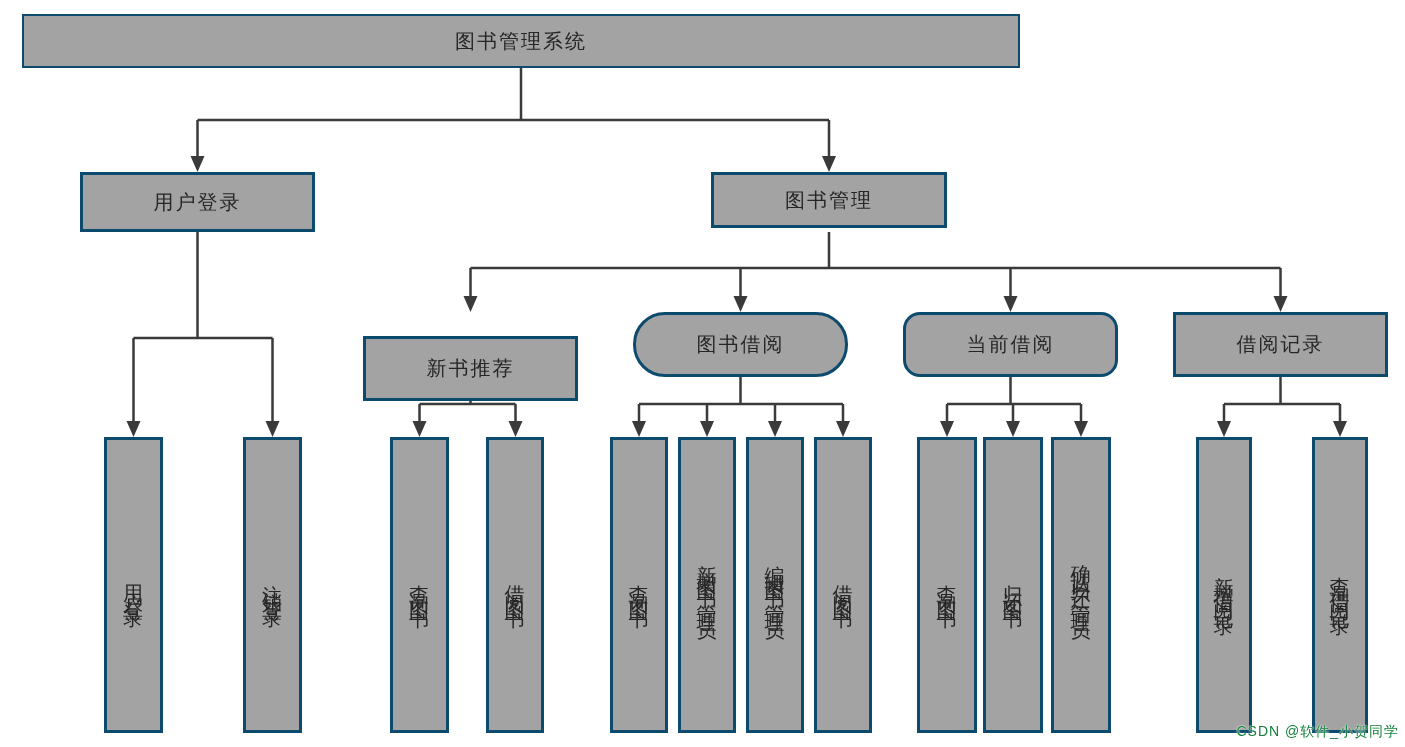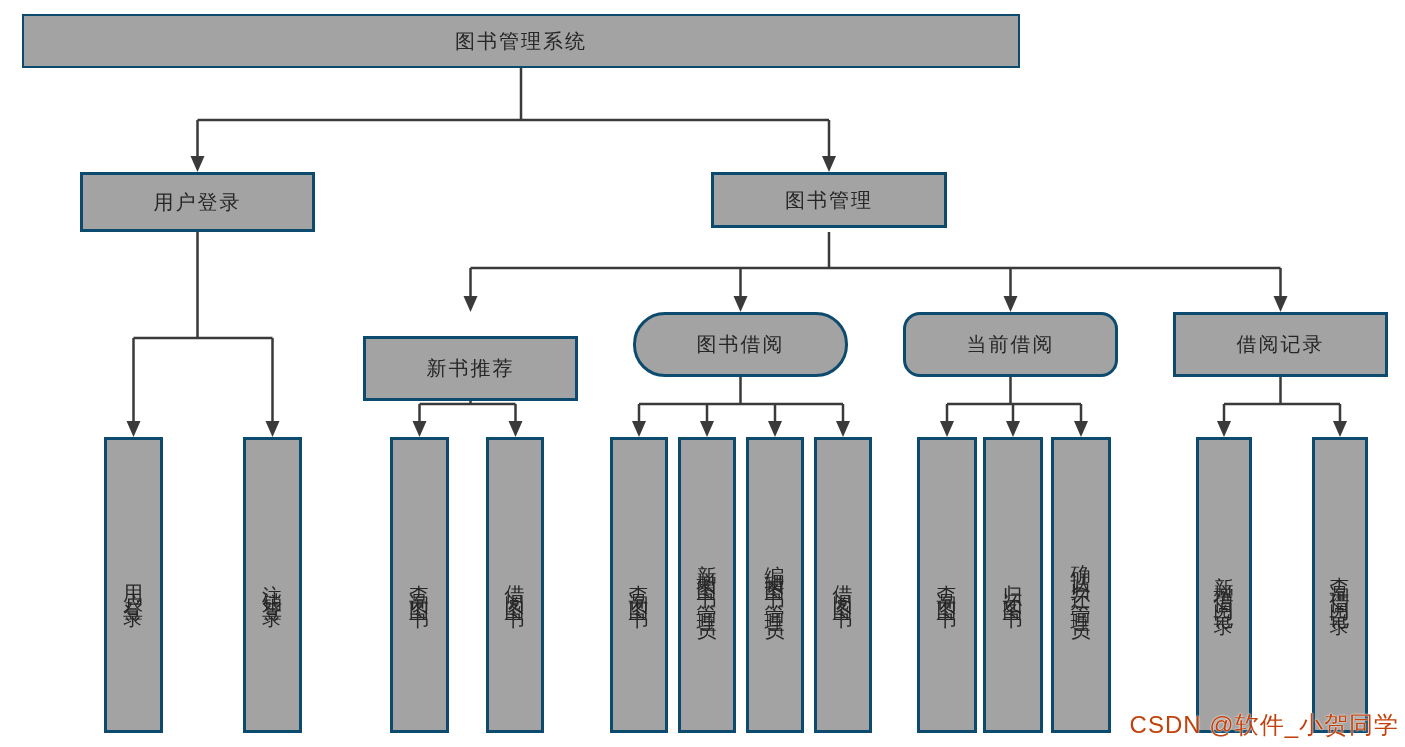--- a/index.html
+++ b/index.html
@@ -57,22 +57,22 @@
   #l-bb-borrow  { left: 814px;  width: 58px; }
   #l-cb-query   { left: 917px;  width: 60px; }
   #l-cb-return  { left: 983px;  width: 60px; }
   #l-cb-confirm { left: 1051px; width: 60px; }
   #l-br-add     { left: 1196px; width: 56px; }
   #l-br-query   { left: 1312px; width: 56px; }
   .watermark {
     position: absolute;
     right: 6px;
     bottom: 6px;
-    font-size: 24px;
-    color: #c2410c;
+    font-size: 14px;
+    color: #15803d;
     text-shadow: 0 0 2px #ffffff, 0 0 1px #ffffff;
     letter-spacing: 1px;
     white-space: nowrap;
   }
 </style>
 </head>
 <body>
 
 <div class="stage">
 

